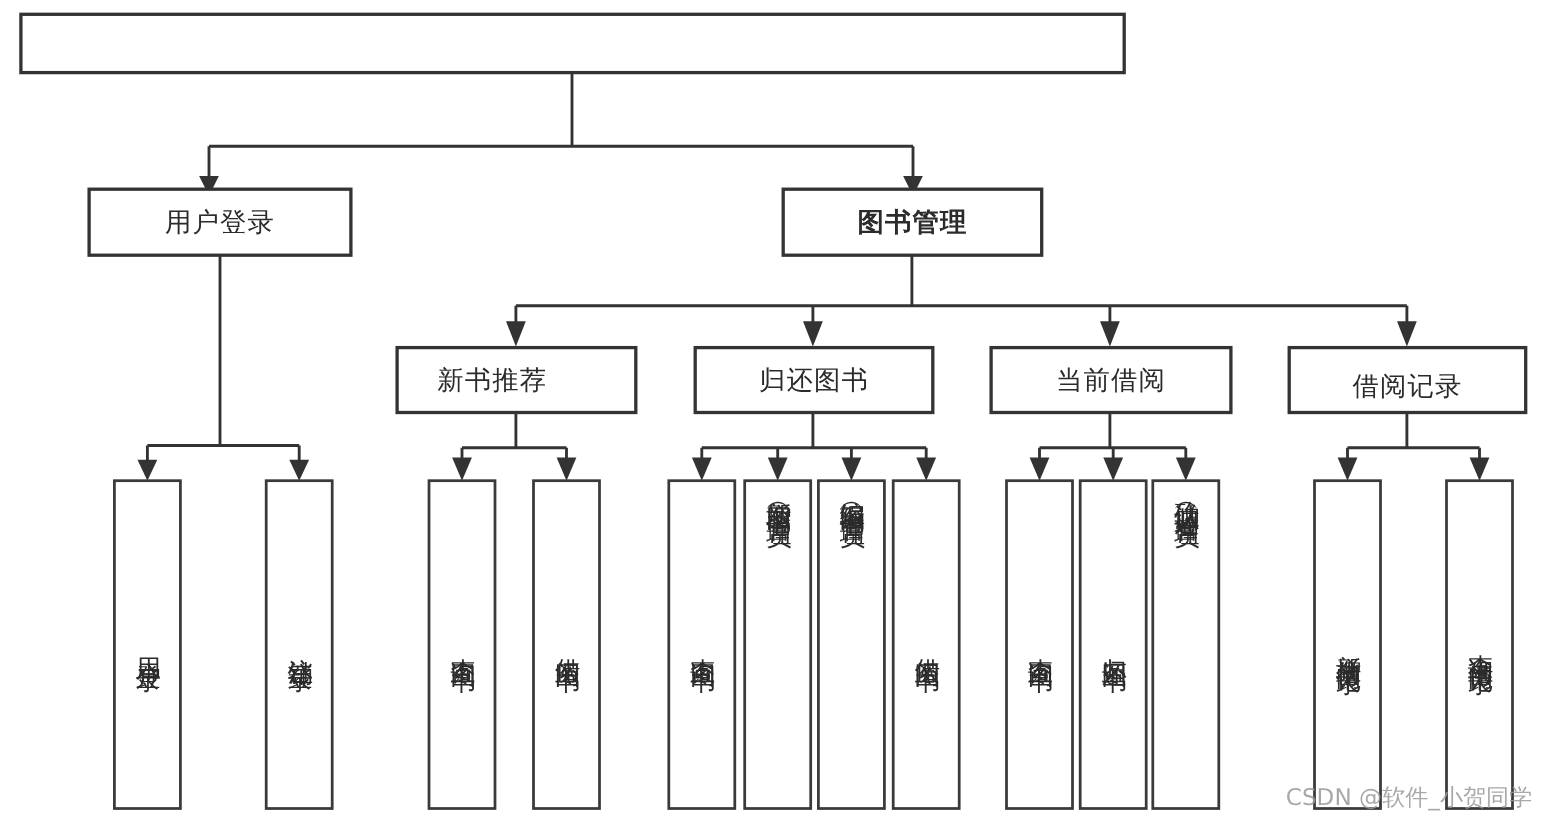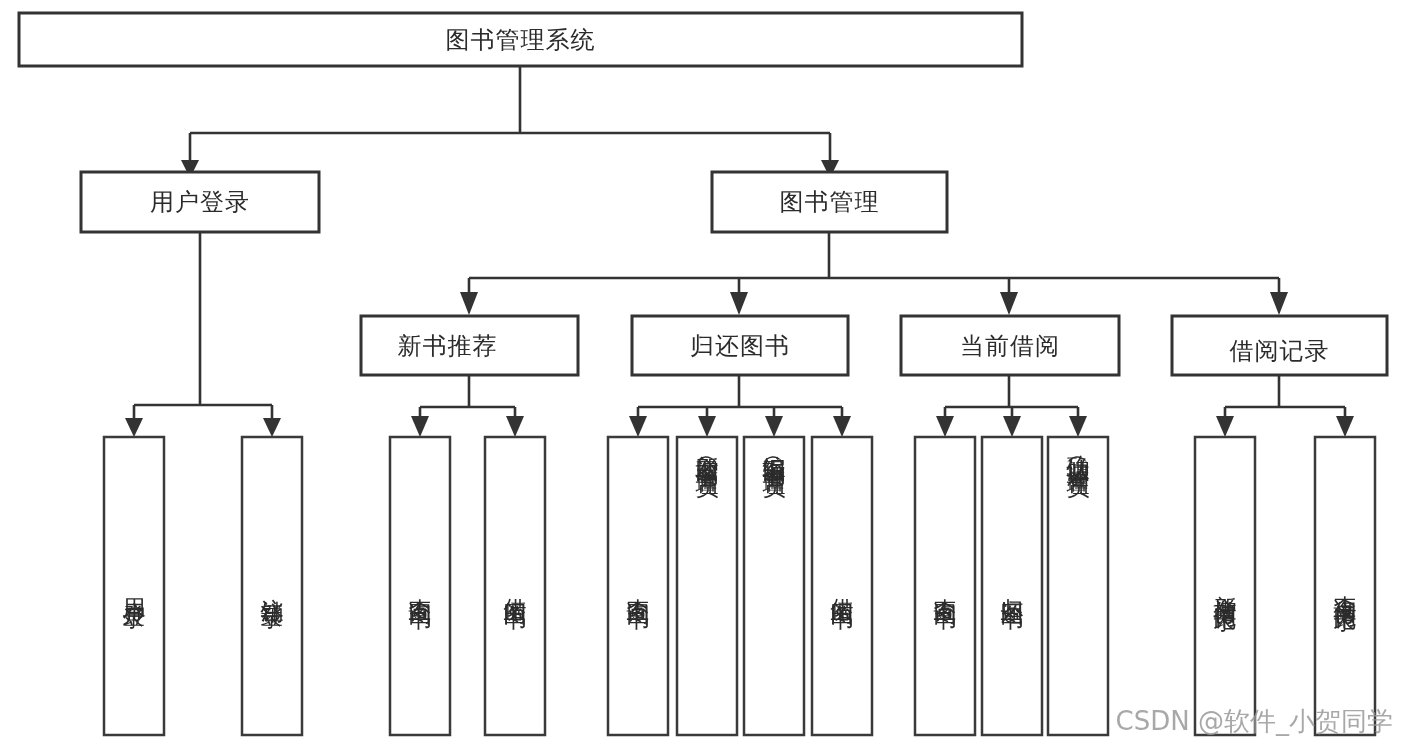--- a/index.html
+++ b/index.html
@@ -72,21 +72,21 @@
     font-size: 24px;
     color: #2b2b2b;
     letter-spacing: 1px;
     white-space: nowrap;
   }
   #watermark {
     position: absolute;
     right: 12px;
     bottom: 8px;
     font-family: "DejaVu Sans", "Liberation Sans", sans-serif;
-    font-size: 26px;
+    font-size: 21px;
     color: #9a9a9a;
     opacity: 0.85;
     white-space: nowrap;
     pointer-events: none;
   }
 </style>
 </head>
 <body>
 
 <div id="diagram-root">
@@ -154,28 +154,25 @@
 
       <rect class="node-box-thin" x="915" y="437" width="60" height="298"></rect>
       <rect class="node-box-thin" x="982" y="437" width="60" height="298"></rect>
       <rect class="node-box-thin" x="1048" y="437" width="60" height="298"></rect>
 
       <rect class="node-box-thin" x="1195" y="437" width="60" height="298"></rect>
       <rect class="node-box-thin" x="1315" y="437" width="60" height="298"></rect>
     </g>
   </svg>
 
-  <div class="h-wrap" style="left:19px; top:13px; width:1003px; height:53px;">
-    <span class="h-text">图书管理系统</span>
-  </div>
 
   <div class="h-wrap" style="left:81px; top:172px; width:238px; height:60px;">
     <span class="h-text">用户登录</span>
   </div>
-  <div class="h-wrap" style="left:712px; top:172px; width:235px; height:60px;">
+  <div class="h-wrap" style="left:712px; top:172px; width:235px; height:60px;font-weight:bold;">
     <span class="h-text">图书管理</span>
   </div>
 
   <div class="h-wrap" style="left:361px; top:316px; width:173px; height:59px;">
     <span class="h-text">新书推荐</span>
   </div>
   <div class="h-wrap" style="left:632px; top:316px; width:216px; height:59px;">
     <span class="h-text">归还图书</span>
   </div>
   <div class="h-wrap" style="left:901px; top:316px; width:218px; height:59px;text-align:center;">

